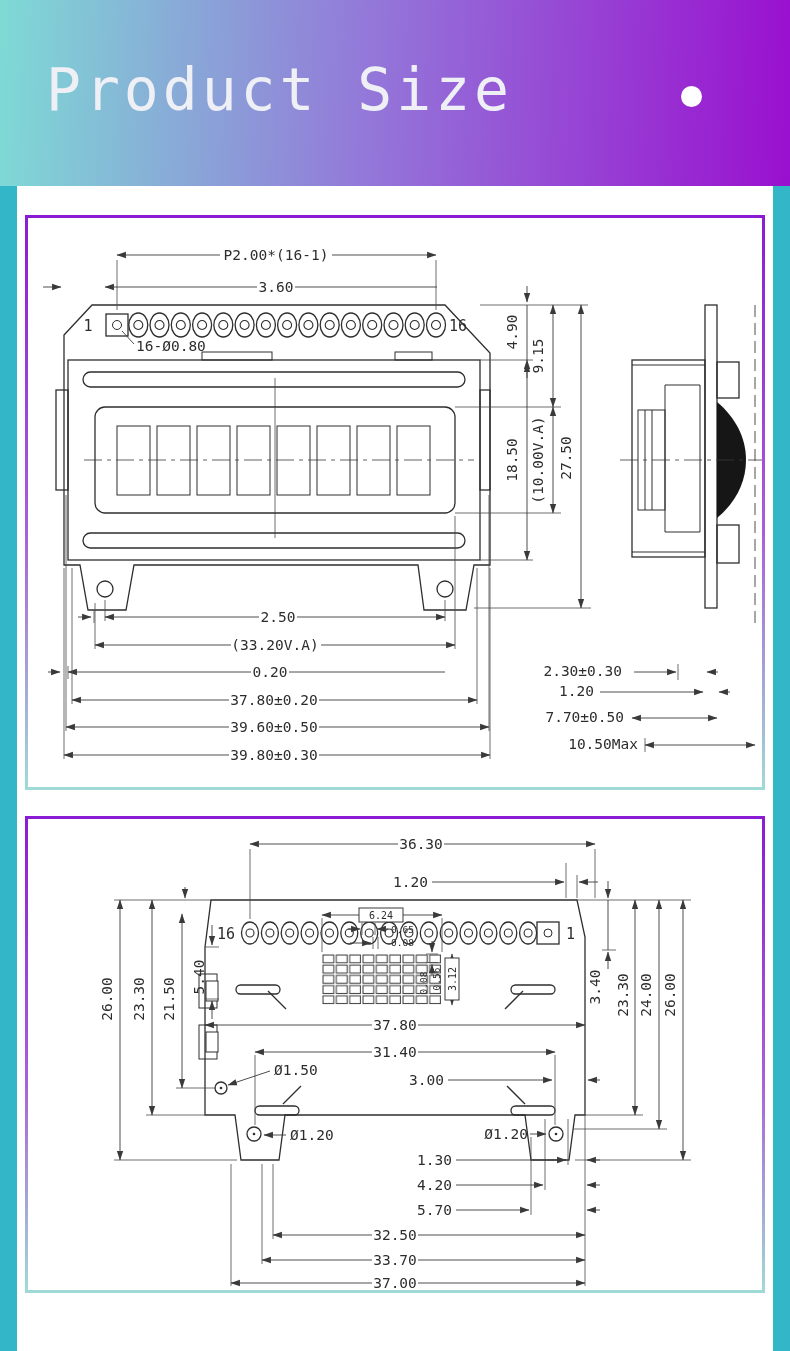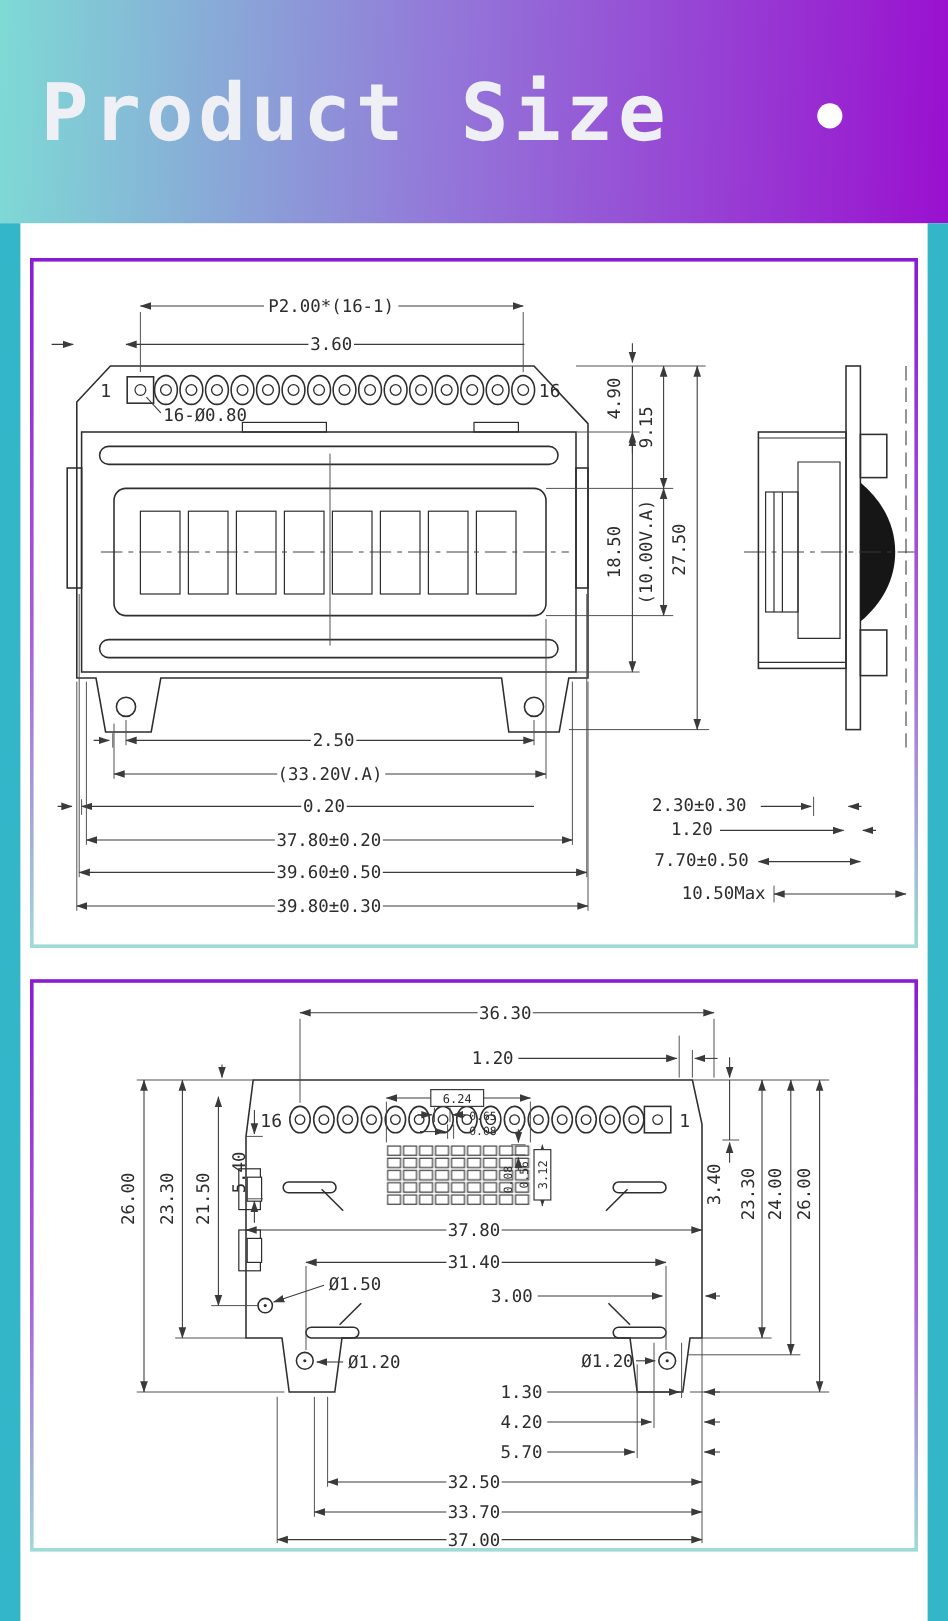--- a/index.html
+++ b/index.html
@@ -1,20 +1,20 @@
 <!DOCTYPE html>
 <html><head>
 <meta charset="utf-8">
 <style>
   html,body{margin:0;padding:0;background:#fff;}
   .page{position:relative;width:790px;height:1351px;overflow:hidden;background:#fff;
         font-family:"DejaVu Sans Mono",monospace;}
   .hdr{position:absolute;left:0;top:0;width:790px;height:186px;
        background:linear-gradient(92deg,#7edad5 0%,#9379d9 46%,#9a10cf 100%);}
-  .hdr-title{position:absolute;left:34px;top:56px;font-size:66px;font-weight:bold;
+  .hdr-title{position:absolute;left:46px;top:56px;font-size:58px;font-weight:normal;
              color:#eef0f6;letter-spacing:4px;white-space:nowrap;}
   .hdr-dot{position:absolute;left:681px;top:86px;width:21px;height:21px;border-radius:50%;background:#fff;}
   .strip{position:absolute;top:186px;width:17px;height:1165px;background:#33b6c8;}
   .strip.l{left:0;} .strip.r{left:773px;}
   .panel{position:absolute;left:25px;width:740px;padding:3px;box-sizing:border-box;
          background:linear-gradient(180deg,#8a1bd3 0%,#a95fd9 55%,#9fdbd6 100%);}
   .panel-inner{width:100%;height:100%;background:#fff;}
   .p1{top:215px;height:575px;} .p2{top:816px;height:477px;}
   svg{display:block;}
   .ol{stroke:#2e2e2e;stroke-width:1.3;fill:none;}

